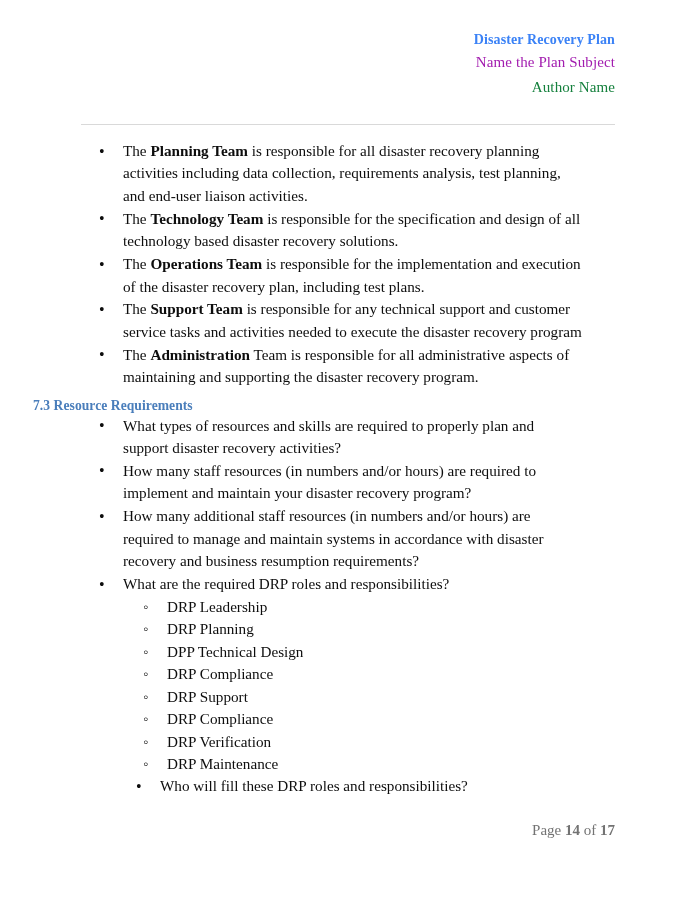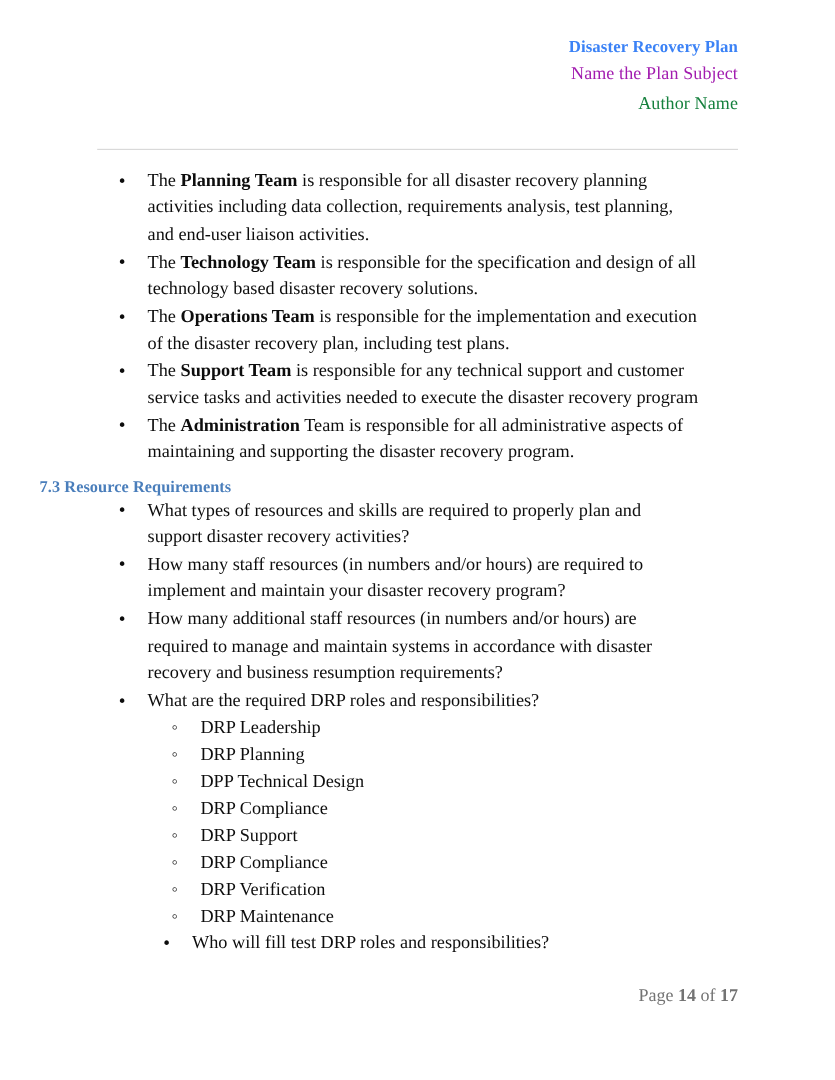--- a/index.html
+++ b/index.html
@@ -192,21 +192,21 @@
         <li>DRP Planning</li>
         <li>DPP Technical Design</li>
         <li>DRP Compliance</li>
         <li>DRP Support</li>
         <li>DRP Compliance</li>
         <li>DRP Verification</li>
         <li>DRP Maintenance</li>
       </ul>
 
     <ul class="lvl1b" id="closing-list">
-        <li>Who will fill test DRP roles and responsibilities?</li>
+        <li>Who will fill these DRP roles and responsibilities?</li>
       </ul>
 
   </div>
 
   <div class="doc-footer">
     <span>Page </span><span class="num">14</span><span> of </span><span class="num">17</span>
   </div>
 
 </div>
 

